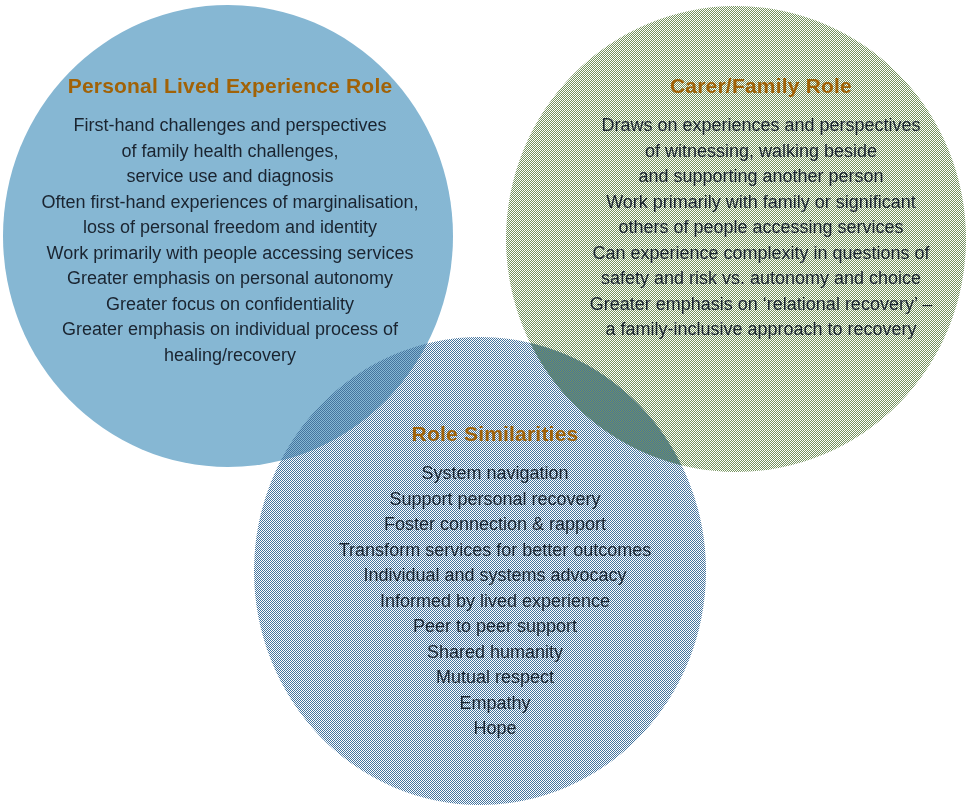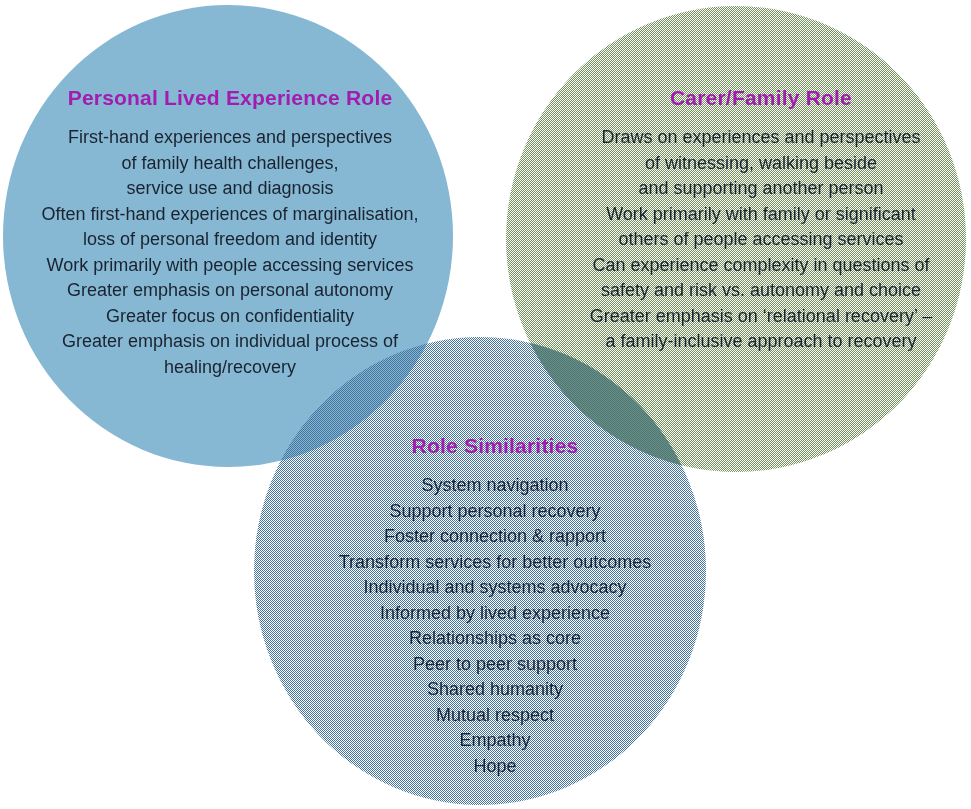--- a/index.html
+++ b/index.html
@@ -46,43 +46,43 @@
     text-align: center;
     color: #1a2430;
     z-index: 5;
   }
   .textblock.personal { left: 5px;   top: 74px;  width: 450px; }
   .textblock.carer    { left: 535px; top: 74px;  width: 452px; }
   .textblock.similarities { left: 269px; top: 422px; width: 452px; }
   .venn-title {
     font-size: 21px;
     font-weight: bold;
-    color: #a21caf;
-    margin: 12px 0 15px 0;
+    color: #a16207;
+    margin: 0 0 15px 0;
     letter-spacing: 0.2px;
   }
   .venn-body {
     font-size: 18px;
     line-height: 25.5px;
   }
   .venn-body .line { white-space: nowrap; }
 </style>
 </head>
 <body>
 
 <div class="stage">
 
   <div class="ellipse personal"></div>
   <div class="ellipse carer"></div>
   <div class="ellipse similarities"></div>
 
   <div class="textblock personal">
     <div class="venn-title">Personal Lived Experience Role</div>
     <div class="venn-body">
-        <div class="line">First-hand experiences and perspectives</div>
+        <div class="line">First-hand challenges and perspectives</div>
         <div class="line">of family health challenges,</div>
         <div class="line">service use and diagnosis</div>
         <div class="line">Often first-hand experiences of marginalisation,</div>
         <div class="line">loss of personal freedom and identity</div>
         <div class="line">Work primarily with people accessing services</div>
         <div class="line">Greater emphasis on personal autonomy</div>
         <div class="line">Greater focus on confidentiality</div>
         <div class="line">Greater emphasis on individual process of</div>
         <div class="line">healing/recovery</div>
       </div>
@@ -105,21 +105,20 @@
 
   <div class="textblock similarities">
     <div class="venn-title">Role Similarities</div>
     <div class="venn-body">
         <div class="line">System navigation</div>
         <div class="line">Support personal recovery</div>
         <div class="line">Foster connection &amp; rapport</div>
         <div class="line">Transform services for better outcomes</div>
         <div class="line">Individual and systems advocacy</div>
         <div class="line">Informed by lived experience</div>
-        <div class="line">Relationships as core</div>
         <div class="line">Peer to peer support</div>
         <div class="line">Shared humanity</div>
         <div class="line">Mutual respect</div>
         <div class="line">Empathy</div>
         <div class="line">Hope</div>
       </div>
   </div>
 
 </div>
 

